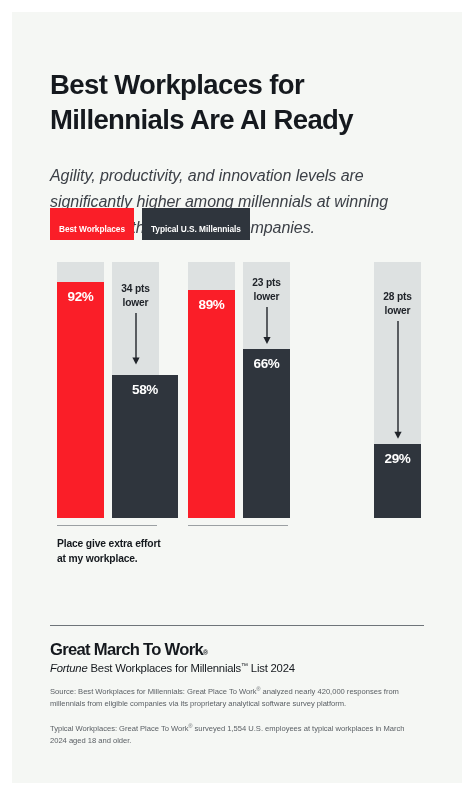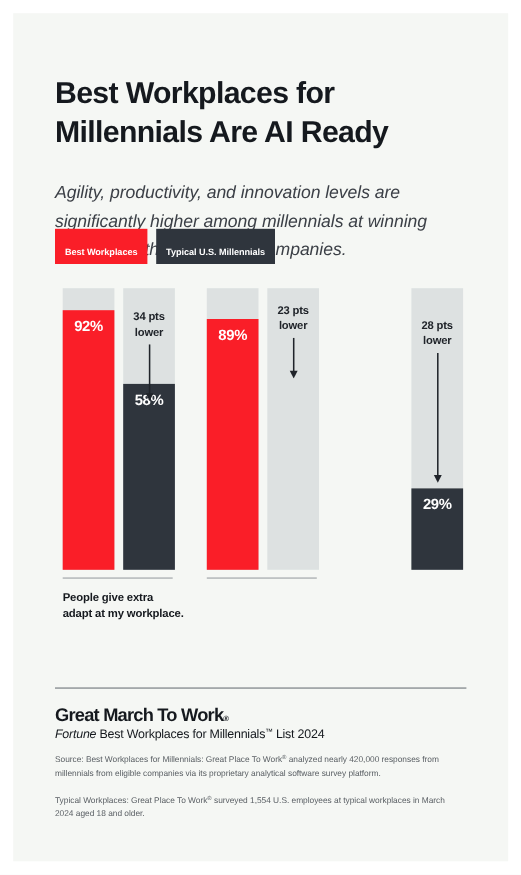--- a/index.html
+++ b/index.html
@@ -234,39 +234,42 @@
     </div>
 
     <div class="chart" id="chart">
         <div class="group g0">
           <div class="bar left">
             <div class="fill red" style="height: 235.52px;">
               <div class="val">92%</div>
             </div>
           </div>
           <div class="bar right">
-            <div class="fill dark" style="height: 169px;">
+            <div class="fill dark" style="height: 143px; padding-left: 19px;">
               <div class="val">58%</div>
             </div>
             <div class="delta" style="top: 20px;"><span>34 pts</span><br><span>lower</span></div>
             <div class="arrow" style="top: 51px; height: 51.52px;">
               <svg viewBox="0 0 11 51.52000000000001" width="11" height="51.52000000000001" xmlns="http://www.w3.org/2000/svg">
                 <line x1="5.5" y1="0" x2="5.5" y2="45.52000000000001" stroke="#20242A" stroke-width="1.4"></line>
                 <polygon points="5.5,51.52000000000001 1.9,44.52000000000001 9.1,44.52000000000001" fill="#20242A"></polygon>
               </svg>
             </div>
           </div>
         </div>
         <div class="group g1">
           <div class="bar left">
             <div class="fill red" style="height: 227.84px;">
               <div class="val">89%</div>
             </div>
           </div>
           <div class="bar right">
+            <div class="fill dark" style="height: 168.96px;">
+              <div class="val">66%</div>
+            </div>
             <div class="delta" style="top: 14px;"><span>23 pts</span><br><span>lower</span></div>
             <div class="arrow" style="top: 45px; height: 37.04px;">
               <svg viewBox="0 0 11 37.03999999999999" width="11" height="37.03999999999999" xmlns="http://www.w3.org/2000/svg">
                 <line x1="5.5" y1="0" x2="5.5" y2="31.039999999999992" stroke="#20242A" stroke-width="1.4"></line>
                 <polygon points="5.5,37.03999999999999 1.9,30.039999999999992 9.1,30.039999999999992" fill="#20242A"></polygon>
               </svg>
             </div>
           </div>
         </div>
         <div class="group g2">
@@ -281,21 +284,21 @@
                 <polygon points="5.5,117.75999999999999 1.9,110.75999999999999 9.1,110.75999999999999" fill="#20242A"></polygon>
               </svg>
             </div>
           </div>
         </div>
       </div>
 
     <div class="cats" id="cats">
         <div class="cat c0">
           <div class="rule"></div>
-          <div class="txt">People give extra adapt at my workplace.</div>
+          <div class="txt">Place give extra effort at my workplace.</div>
         </div>
         <div class="cat c1">
           <div class="rule"></div>
         </div>
       </div>
 
     <div class="foot-rule"></div>
 
     <div class="logo"><span>Great March To Work</span><span class="reg">®</span></div>
 

